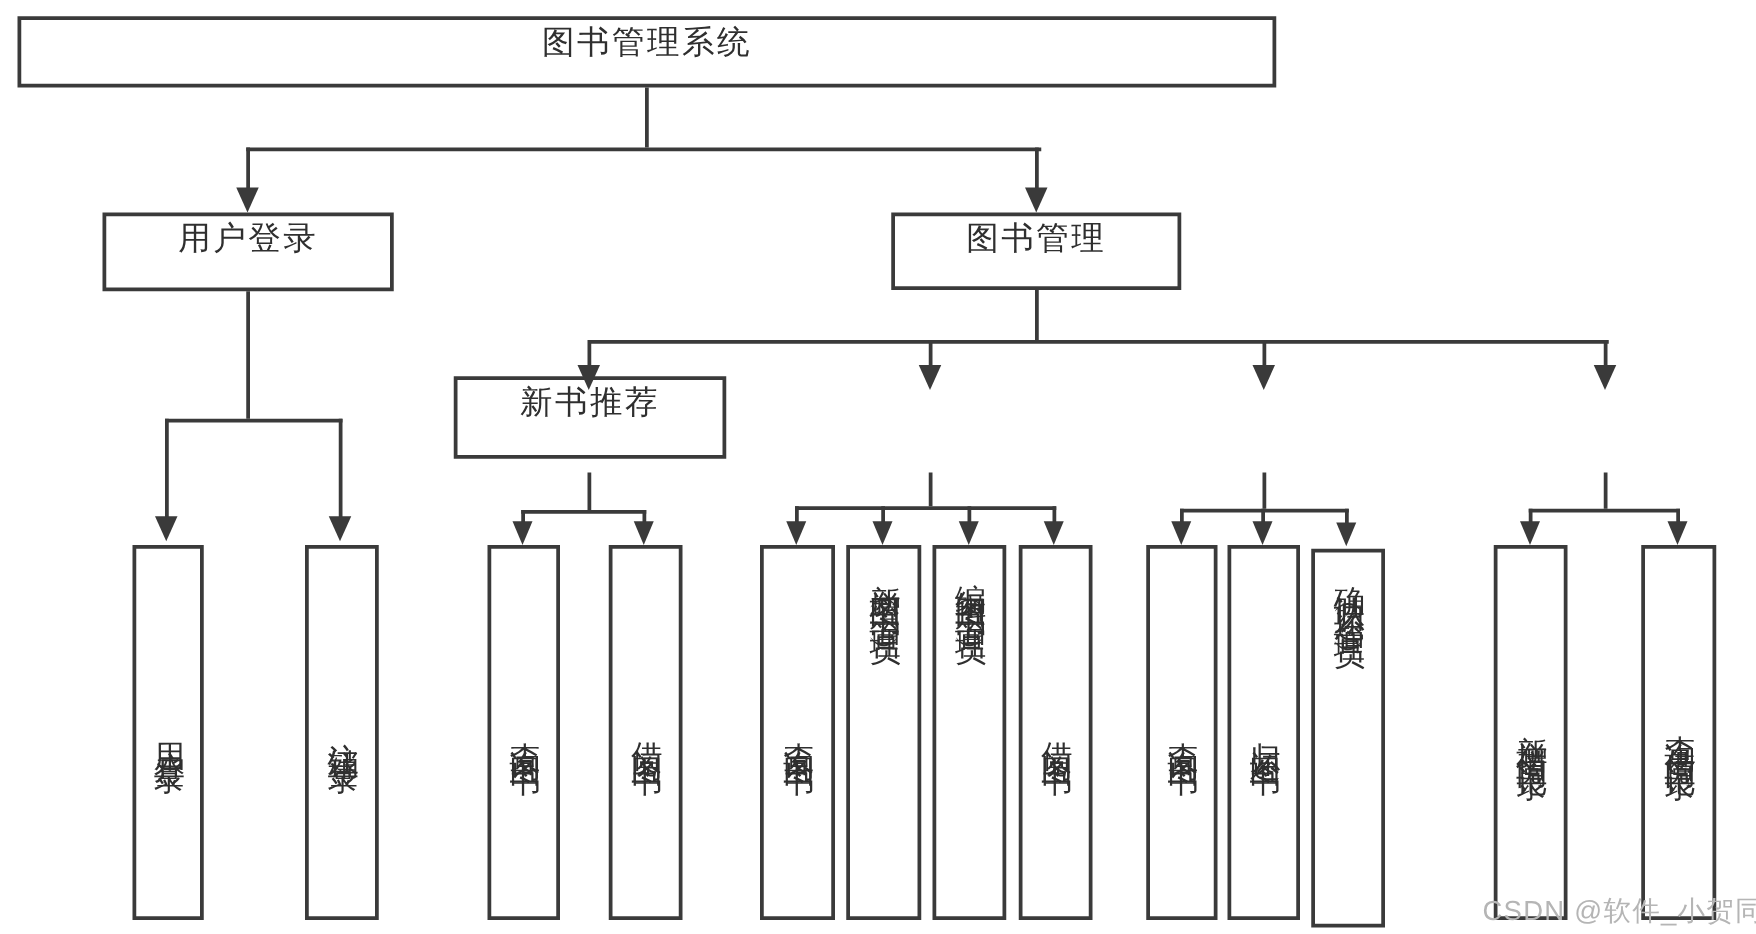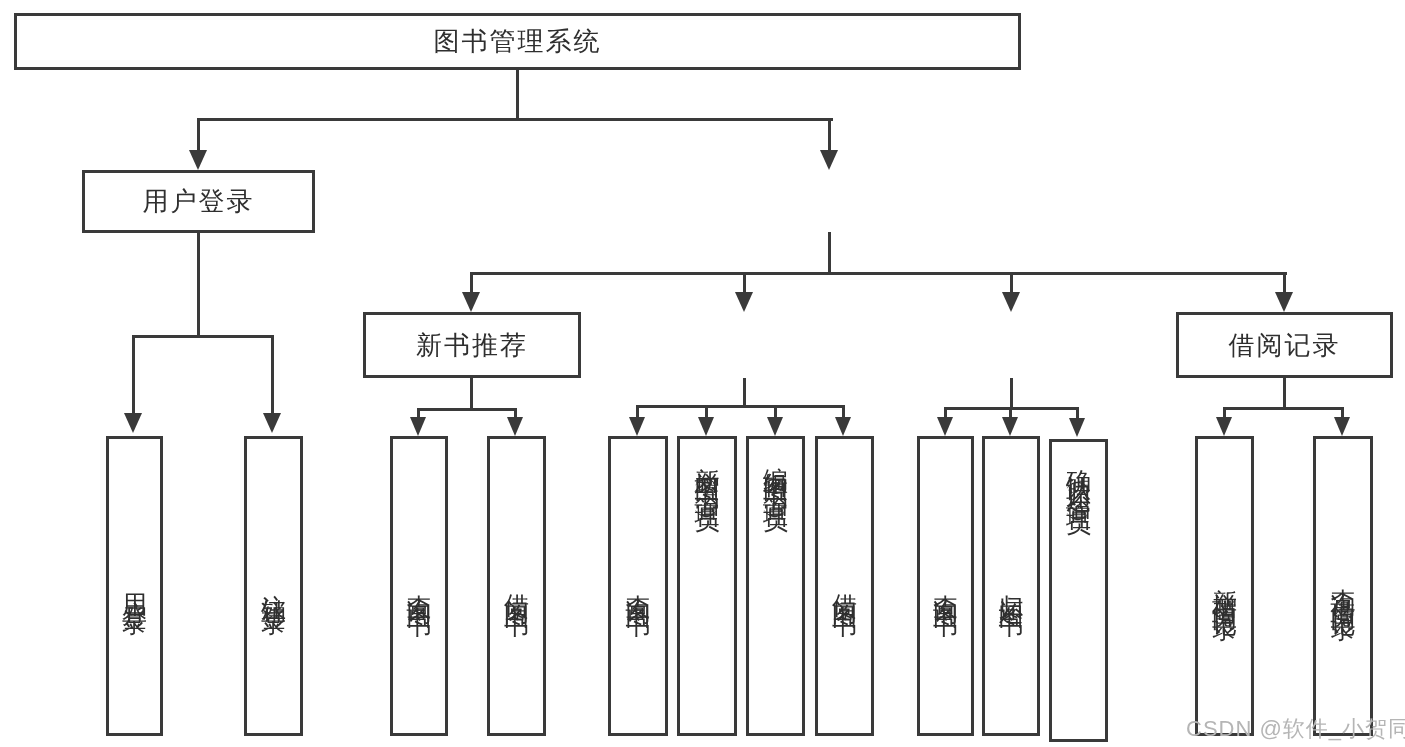--- a/index.html
+++ b/index.html
@@ -11,21 +11,21 @@
   html,body{margin:0;padding:0;background:var(--bg);}
   body{font-family:"Liberation Sans", sans-serif;}
   #canvas{position:relative;width:1405px;height:747px;background:var(--bg);overflow:hidden;}
 
   
   .box{
     position:absolute;
     box-sizing:border-box;
     background:#fff;
     border:3px solid var(--line);
-    display:flex;align-items:center;justify-content:center;
+    display:flex;justify-content:center;
   }
   .hlabel{
     font-size:26px;color:var(--text);letter-spacing:2px;white-space:nowrap;
   }
   .vbox{
     position:absolute;
     box-sizing:border-box;
     background:#fff;
     border:3px solid var(--line);
     display:flex;align-items:center;justify-content:center;
@@ -62,30 +62,30 @@
 <div id="canvas">
 
   <div class="box" style="left:14px;top:13px;width:1007px;height:57px;">
     <span class="hlabel">图书管理系统</span>
   </div>
 
   <div class="box" style="left:82px;top:170px;width:233px;height:63px;">
     <span class="hlabel">用户登录</span>
   </div>
 
+  <div class="box" style="left:713px;top:170px;width:232px;height:62px;">
+    <span class="hlabel">图书管理</span>
+  </div>
 
-  <div class="box" style="left:363px;top:312px;width:218px;height:66px;">
+  <div class="box" style="left:363px;top:301px;width:218px;height:66px;">
     <span class="hlabel">新书推荐</span>
   </div>
 
 
 
-  <div class="box" style="left:1176px;top:312px;width:217px;height:66px;">
-    <span class="hlabel">借阅记录</span>
-  </div>
 
   <div class="vbox" style="left:106px;width:57px;">
     <span class="vlabel">用户登录</span>
   </div>
   <div class="vbox" style="left:244px;width:59px;">
     <span class="vlabel">注销登录</span>
   </div>
 
   <div class="vbox" style="left:390px;width:58px;">
     <span class="vlabel">查询图书</span>

